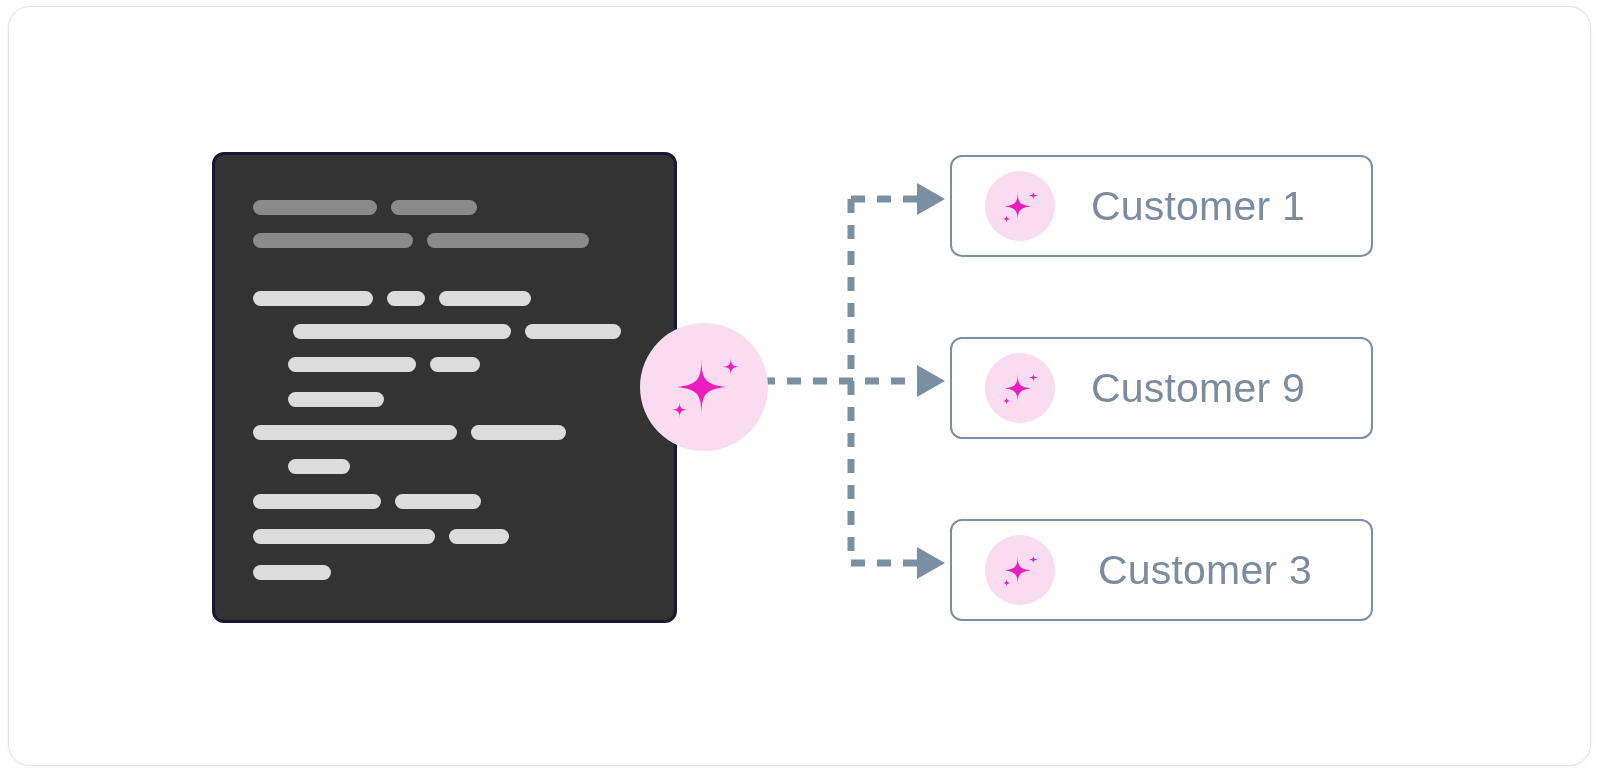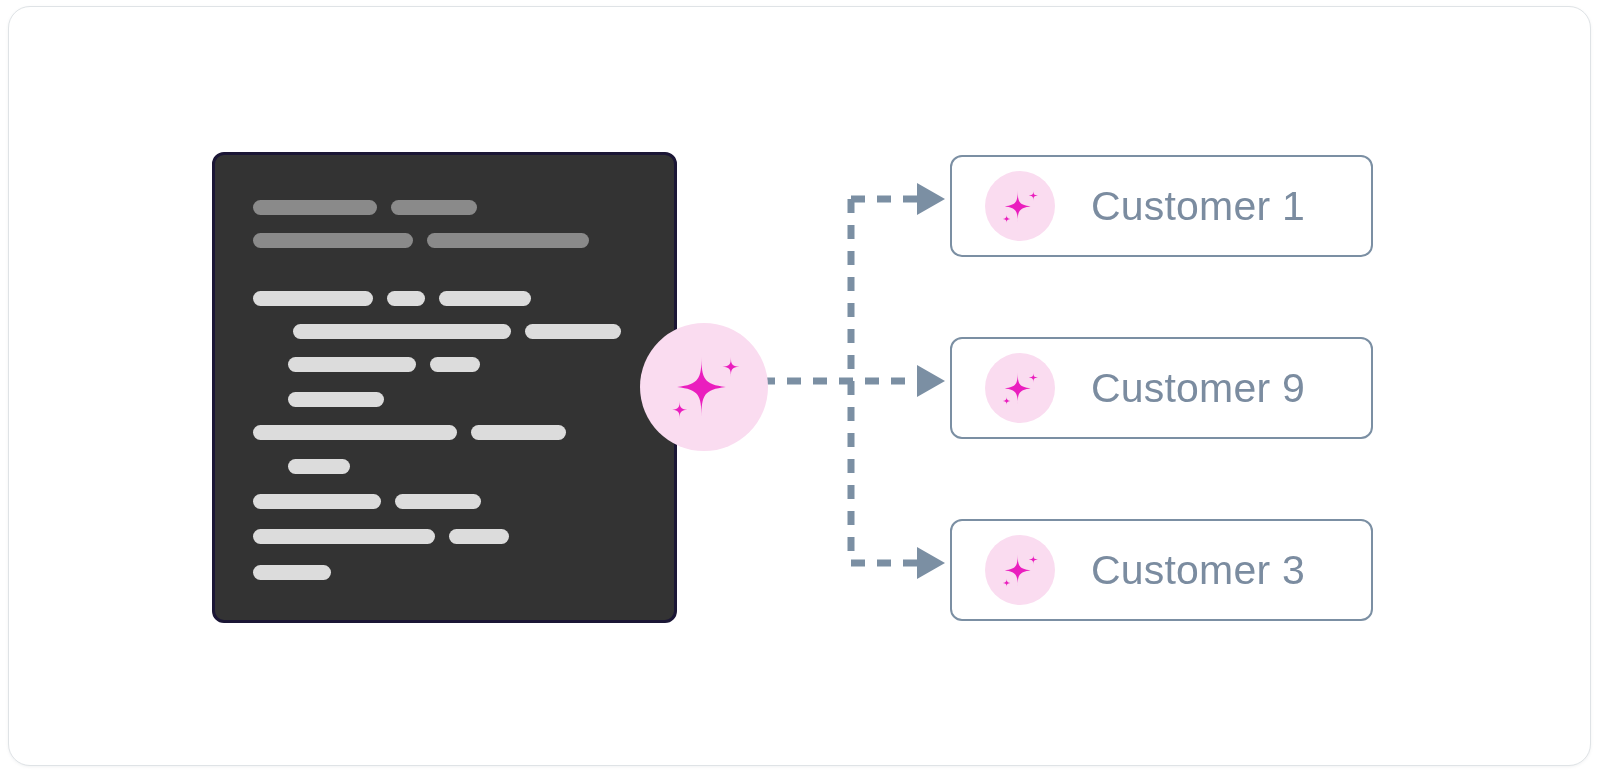--- a/index.html
+++ b/index.html
@@ -87,21 +87,21 @@
     background: #ffffff;
     border: 2.5px solid #7b8fa3;
     border-radius: 12px;
     box-sizing: border-box;
     display: flex;
     align-items: center;
     padding-left: 33px;
   }
   #customer-card-1 { top: 148px; }
   #customer-card-2 { top: 330px; }
-  #customer-card-3 { top: 512px; }
+  #customer-card-3 { top: 512px; gap: 7px; }
 
   .card-avatar {
     width: 70px;
     height: 70px;
     border-radius: 50%;
     background: #fadcf0;
     display: flex;
     align-items: center;
     justify-content: center;
     flex: 0 0 auto;

